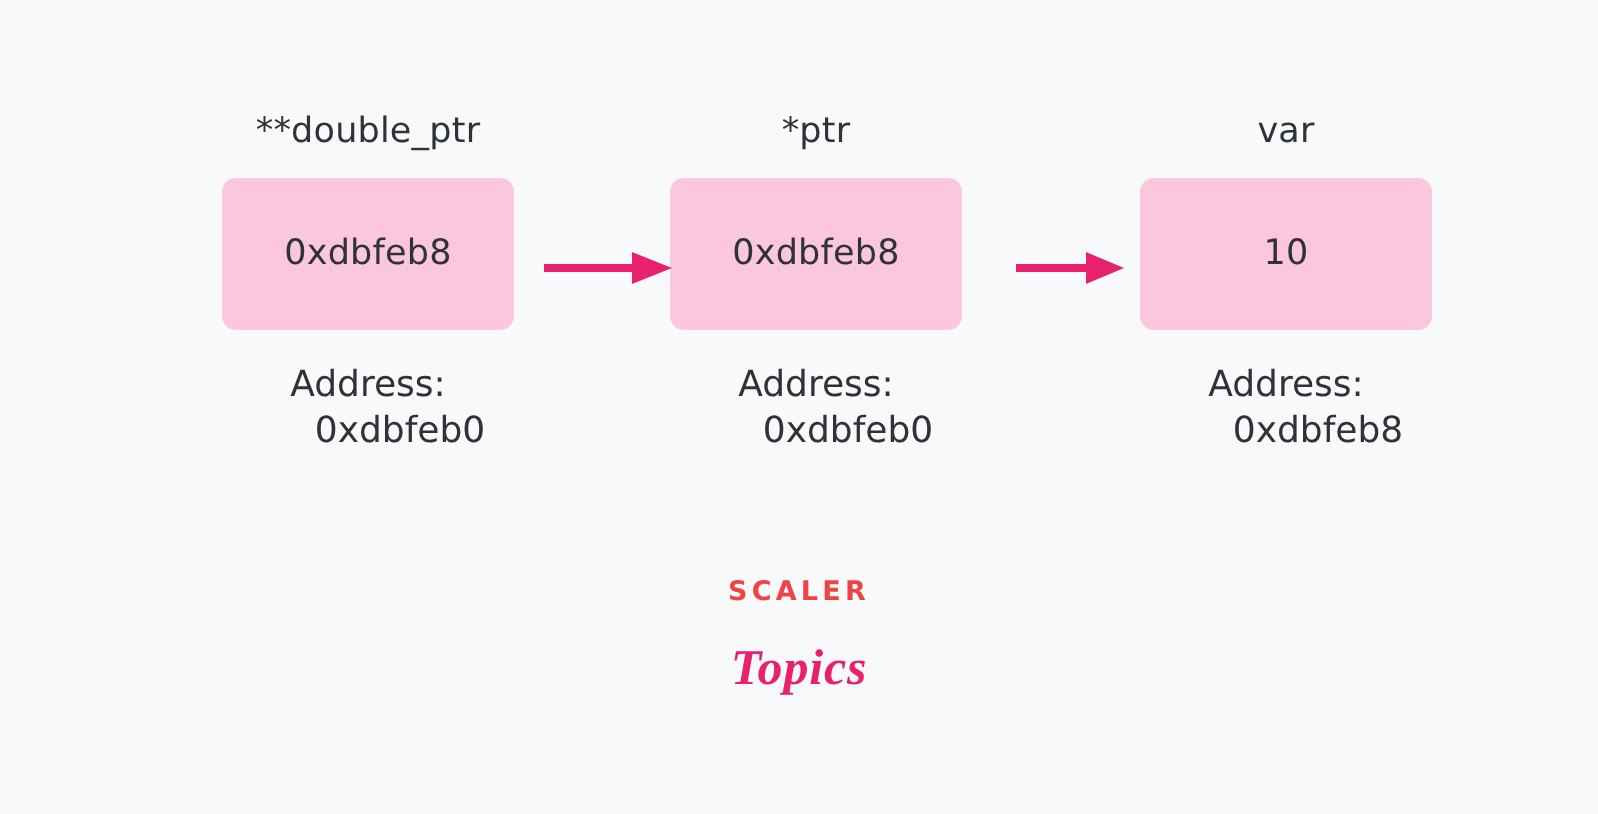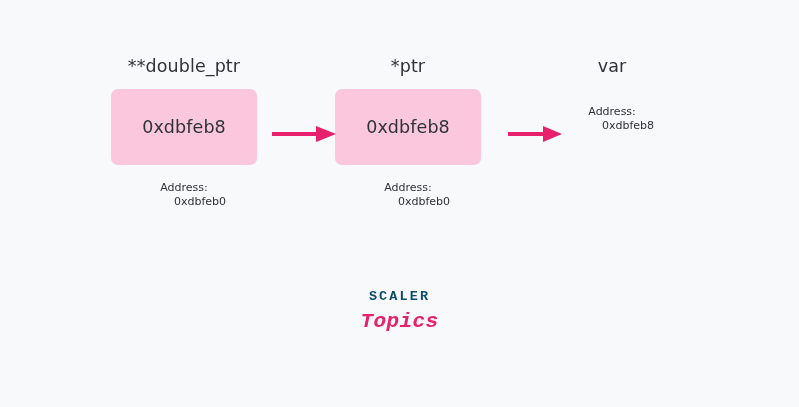--- a/index.html
+++ b/index.html
@@ -46,21 +46,21 @@
     justify-content: center;
   }
   .node-value {
     font-size: 17.5px;
     color: #2f3337;
     letter-spacing: .1px;
     white-space: nowrap;
   }
   .node-address {
     margin-top: 16px;
-    font-size: 11px;
+    font-size: 18px;
     color: #2f3337;
     line-height: 1.32;
     text-align: center;
     white-space: nowrap;
   }
   .node-address .addr-val {
     display: block;
     margin-left: 32px;
   }
 
@@ -85,32 +85,31 @@
     right: 0;
     top: 290px;
     display: flex;
     flex-direction: column;
     align-items: center;
   }
   .logo-scaler {
     font-size: 13.5px;
     font-weight: bold;
     letter-spacing: 2.1px;
-    color: #0c4a6e;
+    color: #ef4444;
     line-height: 1;
-    font-family: Liberation Mono, monospace;
   }
   .logo-topics {
-    font-family: Liberation Mono, monospace;
+    font-family: Liberation Serif, serif;
     font-style: italic;
-    font-size: 21px;
+    font-size: 25px;
     font-weight: bold;
     color: #e8216f;
     line-height: 1;
-    margin-top: 7px;
+    margin-top: 18px;
     letter-spacing: .4px;
   }
 </style>
 </head>
 <body>
 
 <div id="canvas">
 
   <div class="node" id="node-double-ptr">
     <div class="node-title">**double_ptr</div>
@@ -129,20 +128,23 @@
       <span class="node-value">0xdbfeb8</span>
     </div>
     <div class="node-address">
       <span>Address:</span>
       <span class="addr-val">0xdbfeb0</span>
     </div>
   </div>
 
   <div class="node" id="node-var">
     <div class="node-title">var</div>
+    <div class="node-box">
+      <span class="node-value">10</span>
+    </div>
     <div class="node-address">
       <span>Address:</span>
       <span class="addr-val">0xdbfeb8</span>
     </div>
   </div>
 
   <svg class="arrow" id="arrow-1" viewBox="0 0 64 22" preserveAspectRatio="none">
     <line x1="0" y1="11" x2="47" y2="11" stroke="#e8216f" stroke-width="4"></line>
     <polygon points="44,3 64,11 44,19" fill="#e8216f"></polygon>
   </svg>

